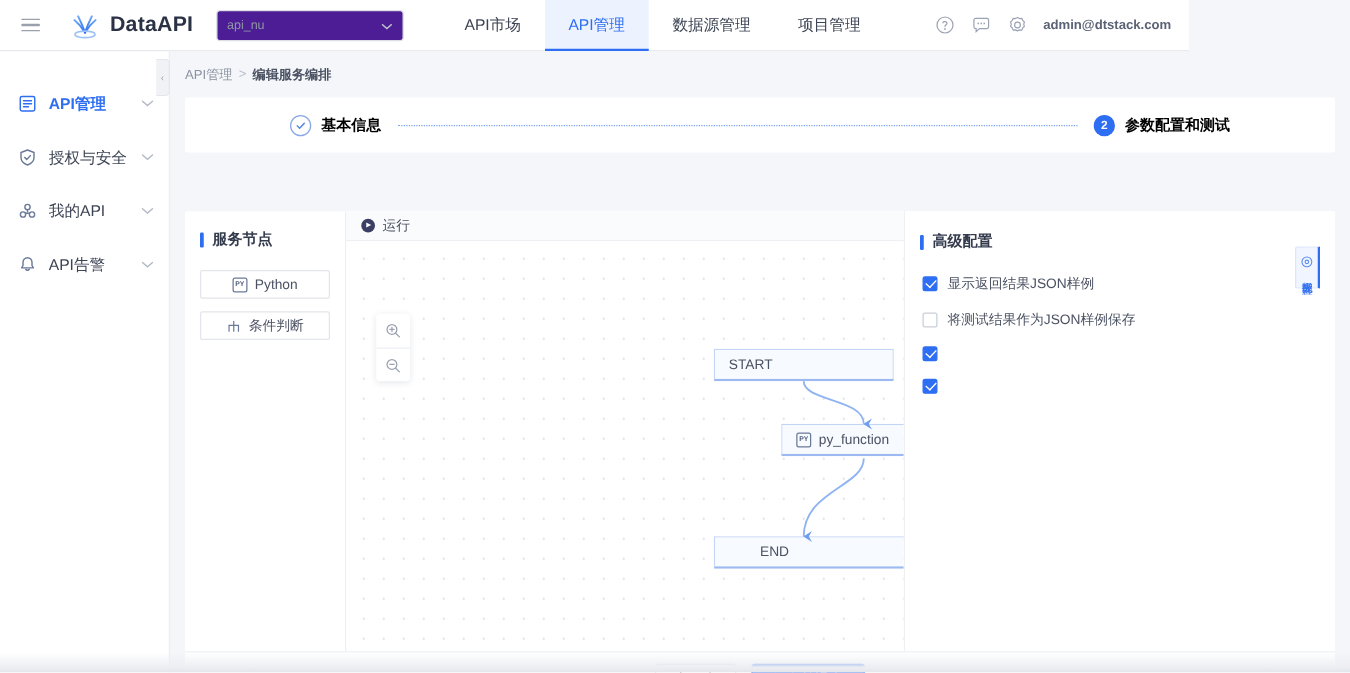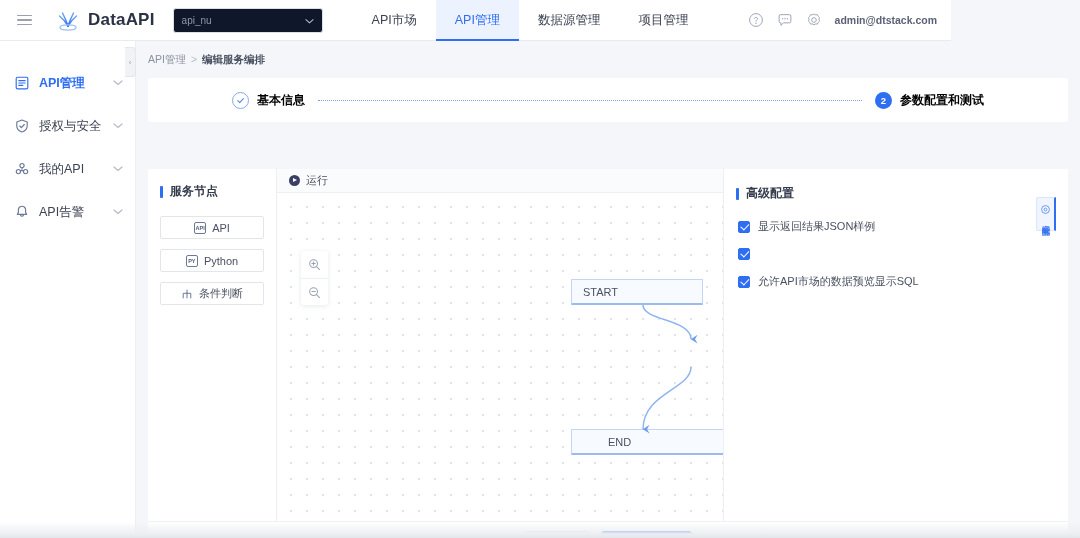--- a/index.html
+++ b/index.html
@@ -22,21 +22,21 @@
     justify-content: center; gap: 3px; cursor: pointer; margin-left: 4px; }
   .hamburger i { display: block; width: 15px; height: 1.5px; background: #9aa0ac; border-radius: 1px; }
 
   .logo-wrap { display: flex; align-items: center; margin-left: 10px; gap: 6px; }
   .logo-mark { width: 28px; height: 26px; }
   .logo-text { font-size: 17px; font-weight: 700; color: #2b3245; letter-spacing: .2px; }
 
   .proj-select {
     margin-left: 18px; width: 150px; height: 25px; border: 1px solid #dcdfe6; border-radius: 3px;
     display: flex; align-items: center; padding: 0 8px; font-size: 10px; color: #9097a5;
-    background: #0f172a; cursor: pointer; position: relative;
+    background: #4c1d95; cursor: pointer; position: relative;
   }
   .proj-select .chev { position: absolute; right: 8px; top: 9px; }
 
   .nav { display: flex; align-items: center; height: 41px; margin-left: 30px; }
   .nav-item {
     padding: 0 19px; height: 41px; display: flex; align-items: center; justify-content: center;
     font-size: 12.5px; color: #3c4353; cursor: pointer; white-space: nowrap;
   }
   .nav-item.active { color: #2e6ef2; background: #edf3fe; box-shadow: inset 0 -2px 0 #2e6ef2; font-weight: 500; }
 
@@ -137,21 +137,21 @@
   }
   .zoom-btn { height: 27px; display: flex; align-items: center; justify-content: center; cursor: pointer; color: #99a1b2; }
   .zoom-btn + .zoom-btn { border-top: 1px solid #eef0f4; }
 
   .flow-node {
     position: absolute; height: 26px; border: 1px solid #c4d4f5; background: #f7faff;
     border-bottom: 2px solid #9dbaf0;
     display: flex; align-items: center; padding: 0 11px; gap: 6px;
     font-size: 11px; color: #4a5162; cursor: pointer; border-radius: 1px;
   }
-  .node-start { left: 294px; top: 86px; width: 132px; }
+  .node-start { left: 294px; top: 86px; width: 144px; }
   .node-py    { left: 348px; top: 146px; width: 120px; }
   .node-end   { left: 294px; top: 236px; width: 155px; padding-left: 36px; }
   .flow-svg { position: absolute; left: 0; top: 0; width: 100%; height: 100%; pointer-events: none; z-index: 2; }
 
   
   .config-panel { width: 345px; flex: 0 0 345px; border-left: 1px solid #edeff3; padding: 16px 0 0 0; background: #fff; }
   .checks { margin-top: 17px; padding-left: 14px; display: flex; flex-direction: column; gap: 14px; }
   .check-row { display: flex; align-items: center; gap: 8px; cursor: pointer; }
   .cbox { width: 12px; height: 12px; border-radius: 2px; border: 1px solid #c9ced8; background: #fff;
           display: flex; align-items: center; justify-content: center; flex: 0 0 12px; }
@@ -323,24 +323,20 @@
         <span class="step-label">参数配置和测试</span>
       </div>
     </div>
 
     <div class="content-card">
 
       <div class="palette">
         <div class="panel-title">服务节点</div>
         <div class="palette-list">
           <div class="palette-item">
-            <span class="badge-sq">API</span>
-            <span>API</span>
-          </div>
-          <div class="palette-item">
             <span class="badge-sq">PY</span>
             <span>Python</span>
           </div>
           <div class="palette-item">
             <svg width="12" height="12" viewBox="0 0 14 14">
               <path d="M7 2.4 v3.2 M2.6 11.6 V6.2 h8.8 v5.4 M7 5.8 v5.8" fill="none" stroke="#6b7a99" stroke-width="1.15" stroke-linecap="round"></path>
             </svg>
             <span>条件判断</span>
           </div>
         </div>
@@ -376,39 +372,46 @@
                 <path d="M0.4 1 L3.3 5.6 L6.2 1 L3.3 2.7 z" fill="#6f9df0"></path>
               </marker>
             </defs>
             <path d="M366 112 C366 128 414 126 414 146" fill="none" stroke="#8fb4f2" stroke-width="1.5" marker-end="url(#ah)"></path>
             <path d="M414 174 C414 196 366 200 366 236" fill="none" stroke="#8fb4f2" stroke-width="1.5" marker-end="url(#ah)"></path>
           </svg>
 
           <div class="flow-node node-start">
             <span>START</span>
           </div>
+          <div class="flow-node node-py">
+            <span class="badge-sq">PY</span>
+            <span>py_function</span>
+          </div>
           <div class="flow-node node-end">
             <span>END</span>
           </div>
         </div>
       </div>
 
       <div class="config-panel">
         <div class="panel-title">高级配置</div>
         <div class="checks">
           <label class="check-row">
             <span class="cbox on"></span>
             <span class="check-label">显示返回结果JSON样例</span>
           </label>
           <label class="check-row">
+            <span class="cbox"></span>
+            <span class="check-label">将测试结果作为JSON样例保存</span>
+          </label>
+          <label class="check-row">
             <span class="cbox on"></span>
           </label>
           <label class="check-row">
             <span class="cbox on"></span>
-            <span class="check-label">允许API市场的数据预览显示SQL</span>
           </label>
         </div>
       </div>
 
       <div class="vtab">
         <svg width="11" height="11" viewBox="0 0 14 14">
           <circle cx="7" cy="7" r="5" fill="none" stroke="#5d8def" stroke-width="1.1"></circle>
           <circle cx="7" cy="7" r="1.8" fill="none" stroke="#5d8def" stroke-width="1.1"></circle>
         </svg>
         <span class="vtab-label">高级配置</span>

